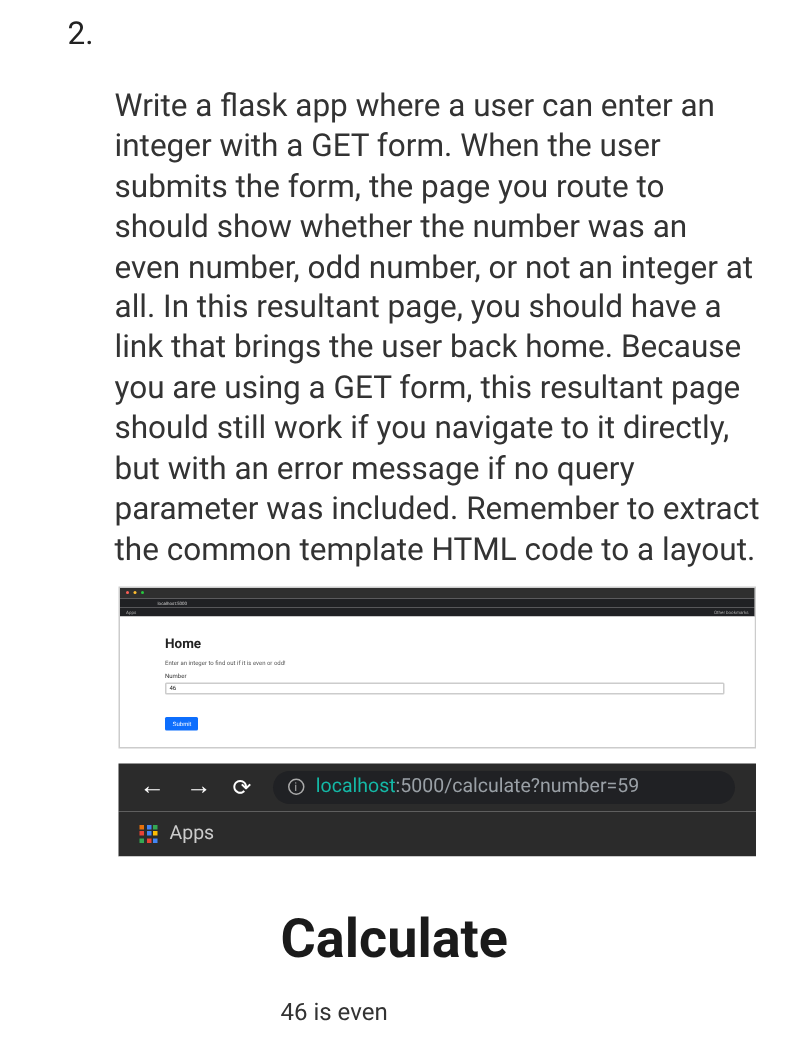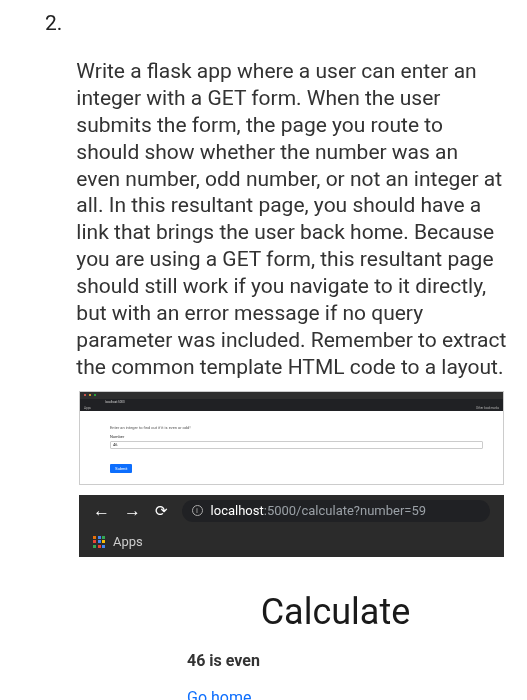--- a/index.html
+++ b/index.html
@@ -147,21 +147,21 @@
       border: 1px solid #aaa;
       border-radius: 50%;
       width: 11px;
       height: 11px;
       display: inline-flex;
       align-items: center;
       justify-content: center;
       font-size: 8px;
       color: #aaa;
     }
-    .addr-bar .url-host { color: #ffffff; }
+    .addr-bar .url-host { color: #14b8a6; }
     .addr-bar .url-rest { color: #9aa0a6; }
     .browser2-bm {
       background: #2b2b2b;
       height: 30px;
       display: flex;
       align-items: center;
       padding: 0 14px;
       gap: 8px;
       color: #ccc;
       font-size: 13px;
@@ -183,30 +183,28 @@
     .apps-icon > span:nth-child(6) { background: #fbbc04; }
     .apps-icon > span:nth-child(7) { background: #34a853; }
     .apps-icon > span:nth-child(8) { background: #ea4335; }
     .apps-icon > span:nth-child(9) { background: #4285f4; }
     .browser2-body {
       padding: 34px 20px 20px 108px;
       background: #fff;
     }
     .b2-title {
       font-size: 36px;
-      font-weight: 400;
+      font-weight: 700;
       color: #1a1a1a;
       margin-bottom: 18px;
-      text-align: center;
     }
     .b2-result {
       font-size: 16px;
       color: #333;
       margin-bottom: 18px;
-      font-weight: bold;
     }
     .b2-link {
       font-size: 16px;
       color: #0d6efd;
       text-decoration: underline;
     }
   </style>
 </head>
 <body>
 
@@ -224,20 +222,21 @@
       <span class="dot green"></span>
     </div>
     <div class="browser1-addr">
       <span>localhost:5000</span>
     </div>
     <div class="browser1-bm">
       <span class="left">Apps</span>
       <span class="right">Other bookmarks</span>
     </div>
     <div class="browser1-body">
+      <div class="b1-title">Home</div>
       <div class="b1-instr">Enter an integer to find out if it is even or odd!</div>
       <div class="b1-label">Number</div>
       <div class="b1-input">
         <span>46</span>
       </div>
       <button class="b1-submit">Submit</button>
     </div>
   </div>
 
   <div class="browser2">

